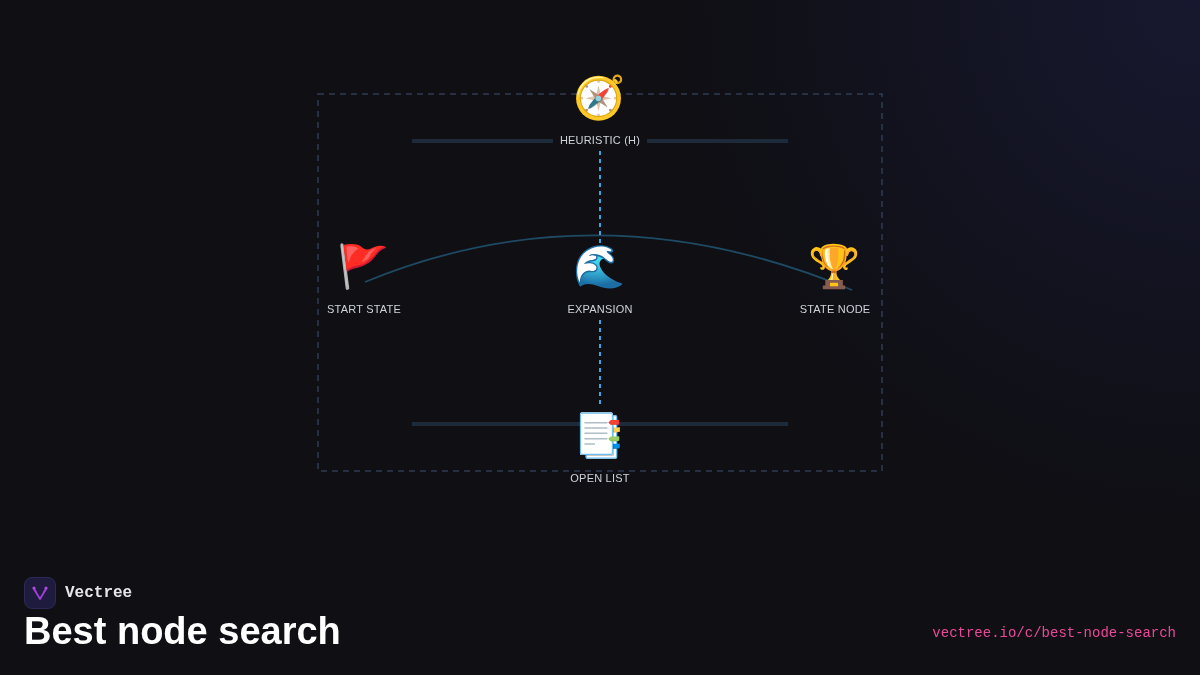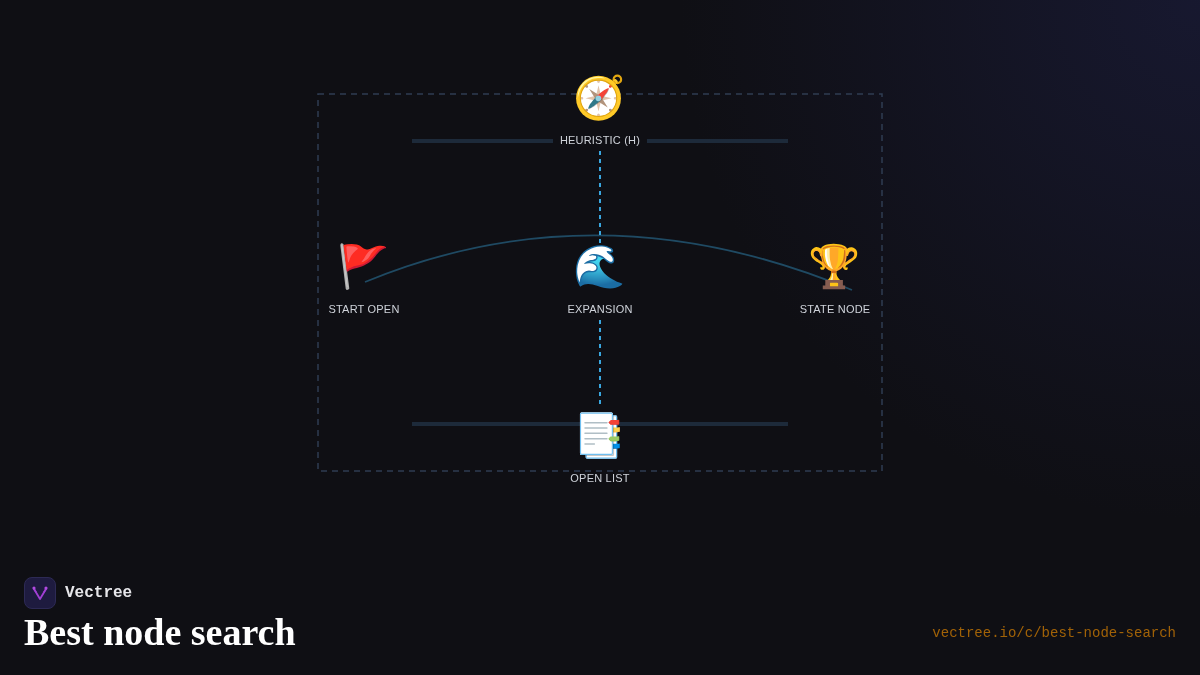--- a/index.html
+++ b/index.html
@@ -12,22 +12,22 @@
     position:absolute; inset:0;
     background: radial-gradient(ellipse 520px 520px at 1200px 0px, rgba(30,32,70,0.55), rgba(15,15,20,0) 100%);
   }
   svg.diagram { position:absolute; left:0; top:0; }
   .node { position:absolute; width:120px; text-align:center; transform:translateX(-50%); }
   .node .emoji { font-size:42px; line-height:48px; display:block; }
   .node .label { font-size:11px; color:#cfd3da; letter-spacing:0.2px; display:block; margin-top:12px; }
   .brand { position:absolute; left:24px; top:577px; display:flex; align-items:center; }
   .logo { width:32px; height:32px; border-radius:8px; background:#1e1b3f; border:1px solid #2d2a55; display:flex; align-items:center; justify-content:center; box-sizing:border-box; }
   .brand-name { margin-left:9px; font-family:"Liberation Mono", monospace; font-weight:bold; font-size:16px; color:#e6e6ea; }
-  .title { position:absolute; left:24px; top:610px; font-family:Liberation Serif, serif; font-weight:bold; font-size:38px; color:#ffffff; letter-spacing:0px; }
-  .url { position:absolute; right:24px; top:625px; font-family:"Liberation Mono", monospace; font-size:14px; color:#a16207; }
+  .title { position:absolute; left:24px; top:610px; font-family:Liberation Sans, sans-serif; font-weight:bold; font-size:38px; color:#ffffff; letter-spacing:0px; }
+  .url { position:absolute; right:24px; top:625px; font-family:"Liberation Mono", monospace; font-size:14px; color:#ec4899; }
 </style>
 </head>
 <body>
 
 <div class="bg-glow"></div>
 
 <svg class="diagram" width="1200" height="675">
   <rect x="318" y="94" width="564" height="377" fill="none" stroke="#2f3d52" stroke-width="1.5" stroke-dasharray="6 5"></rect>
   <line x1="412" y1="141" x2="553" y2="141" stroke="#1d2a3a" stroke-width="4"></line>
   <line x1="647" y1="141" x2="788" y2="141" stroke="#1d2a3a" stroke-width="4"></line>
@@ -37,21 +37,21 @@
   <line x1="600" y1="320" x2="600" y2="405" stroke="#3aa7e0" stroke-width="2" stroke-dasharray="4 4"></line>
 </svg>
 
 <div class="node" style="left:600px; top:74px;">
   <span class="emoji">🧭</span>
   <span class="label">HEURISTIC (H)</span>
 </div>
 
 <div class="node" style="left:364px; top:243px;">
   <span class="emoji">🚩</span>
-  <span class="label">START OPEN</span>
+  <span class="label">START STATE</span>
 </div>
 
 <div class="node" style="left:600px; top:243px;">
   <span class="emoji">🌊</span>
   <span class="label">EXPANSION</span>
 </div>
 
 <div class="node" style="left:835px; top:243px;">
   <span class="emoji">🏆</span>
   <span class="label">STATE NODE</span>

